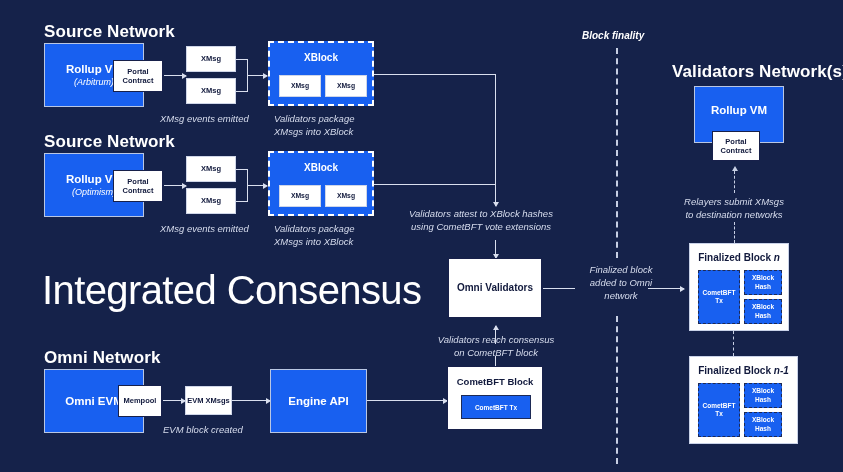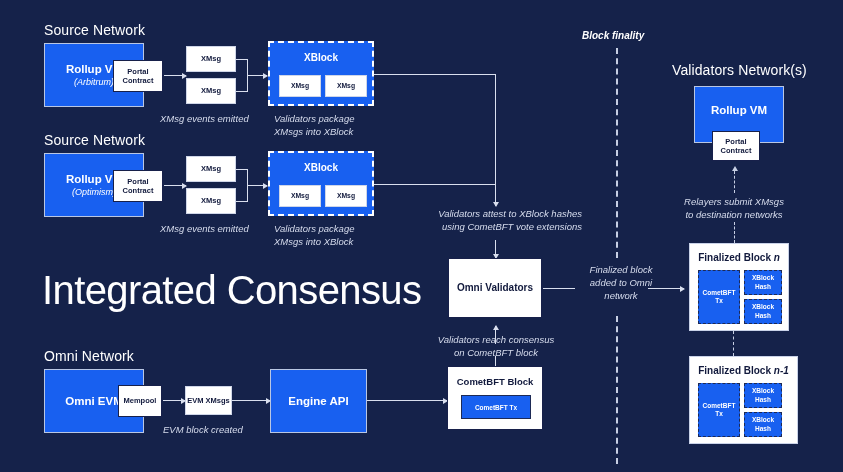--- a/index.html
+++ b/index.html
@@ -13,24 +13,24 @@
     width:843px;height:472px;
     background:#15224a;
     overflow:hidden;
   }
   
   .abs{position:absolute;box-sizing:border-box;}
 
   
   .section-title{
     color:#ffffff;
-    font-size:14px;
+    font-size:17px;
     letter-spacing:.1px;
     white-space:nowrap;
-    font-weight:400;
+    font-weight:700;
   }
 
   
   .big-title{
     color:#ffffff;
     font-size:40px;
     font-weight:400;
     letter-spacing:-.6px;
     white-space:nowrap;
   }
@@ -226,21 +226,21 @@
       <div class="wb-label-sm">XMsg</div>
     </div>
   </div>
   <div class="abs caption" style="left:274px;top:223px;">Validators package
 XMsgs into XBlock</div>
 
   <div class="abs hline" style="left:374px;top:184px;width:121px;"></div>
 
   <div class="abs vline arrow-d" style="left:495px;top:74px;height:132px;"></div>
 
-  <div class="abs caption center" style="left:412px;top:208px;width:170px;text-align:right;">Validators attest to XBlock hashes
+  <div class="abs caption center" style="left:396px;top:208px;width:170px;">Validators attest to XBlock hashes
 using CometBFT vote extensions</div>
 
   <div class="abs vline arrow-d" style="left:495px;top:240px;height:18px;"></div>
 
   <div class="abs white-box" style="left:448px;top:258px;width:94px;height:60px;">
     <div class="wb-label-md">Omni Validators</div>
   </div>
 
   <div class="abs vline arrow-u" style="left:495px;top:326px;height:18px;"></div>
   <div class="abs caption center" style="left:422px;top:334px;width:148px;">Validators reach consensus

